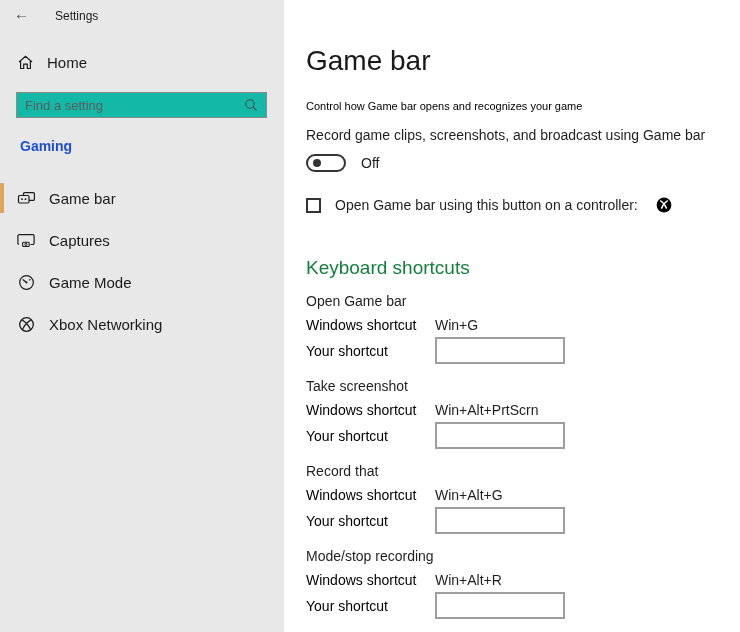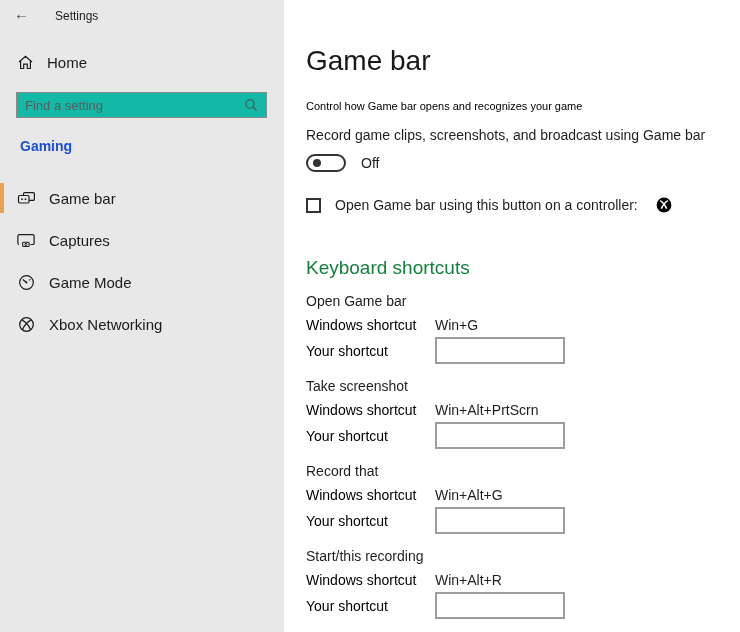--- a/index.html
+++ b/index.html
@@ -208,21 +208,21 @@
         <span class="rlabel">Windows shortcut</span>
         <span class="rvalue">Win+Alt+G</span>
       </div>
       <div class="srow input-row">
         <span class="rlabel">Your shortcut</span>
         <input class="shortcut-input" type="text" value="" style="">
       </div>
     </div>
 
     <div class="group">
-      <div class="group-title">Start/this recording</div>
+      <div class="group-title">Mode/stop recording</div>
       <div class="srow">
         <span class="rlabel">Windows shortcut</span>
         <span class="rvalue">Win+Alt+R</span>
       </div>
       <div class="srow input-row">
         <span class="rlabel">Your shortcut</span>
         <input class="shortcut-input" type="text" value="" style="">
       </div>
     </div>
 

